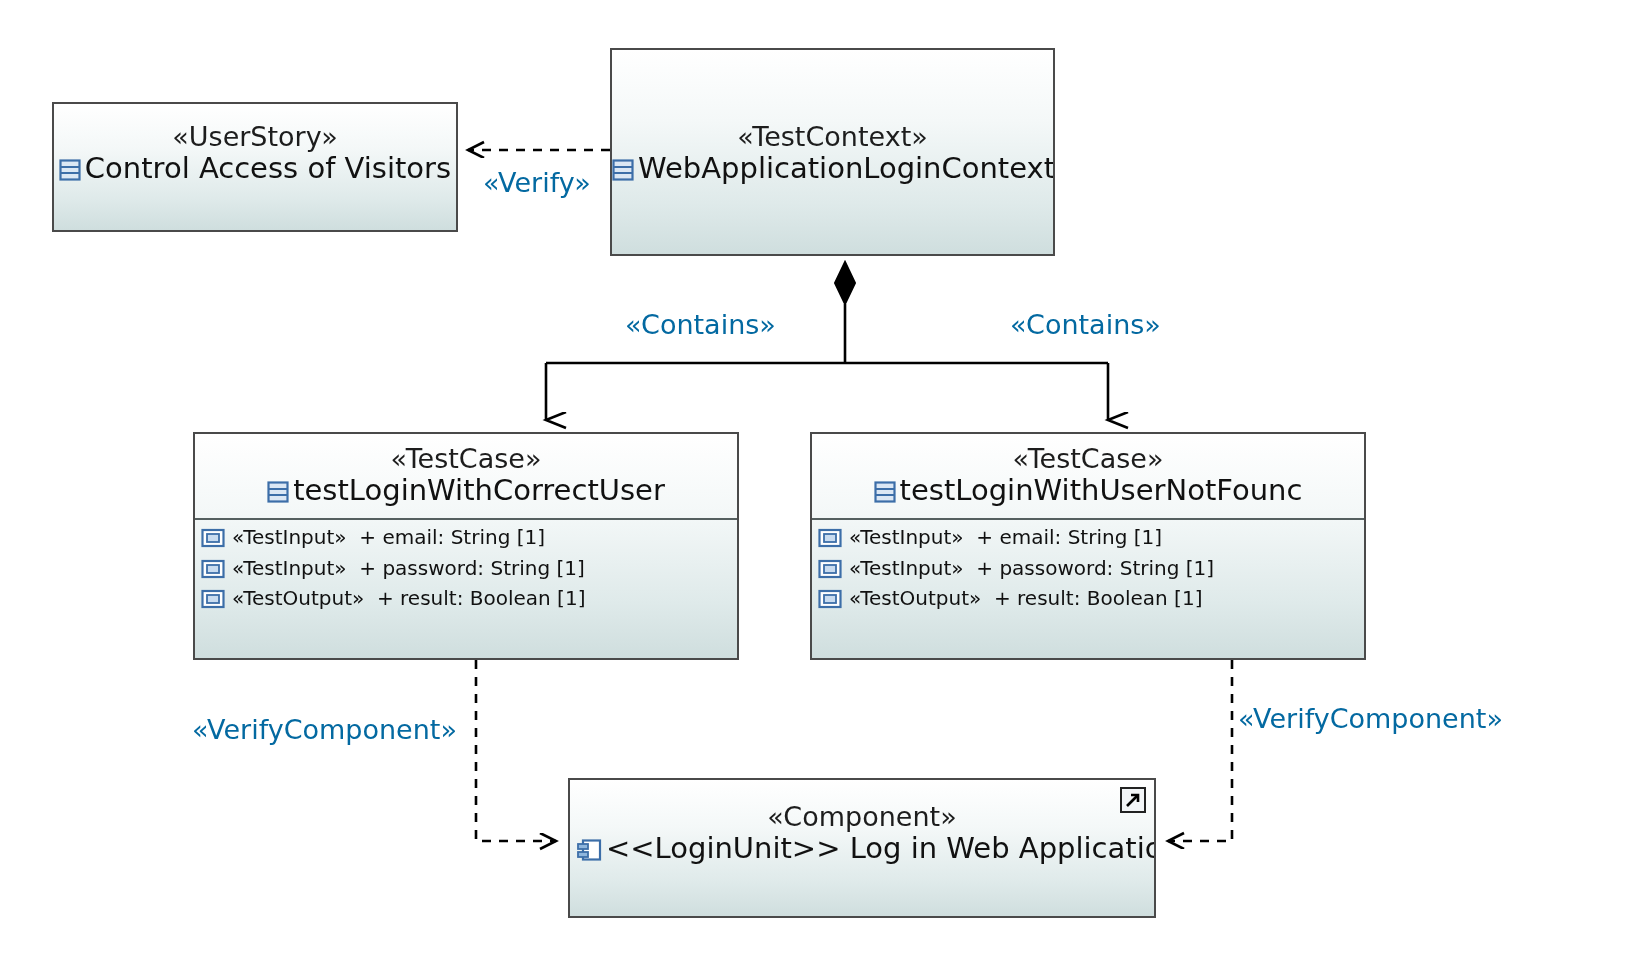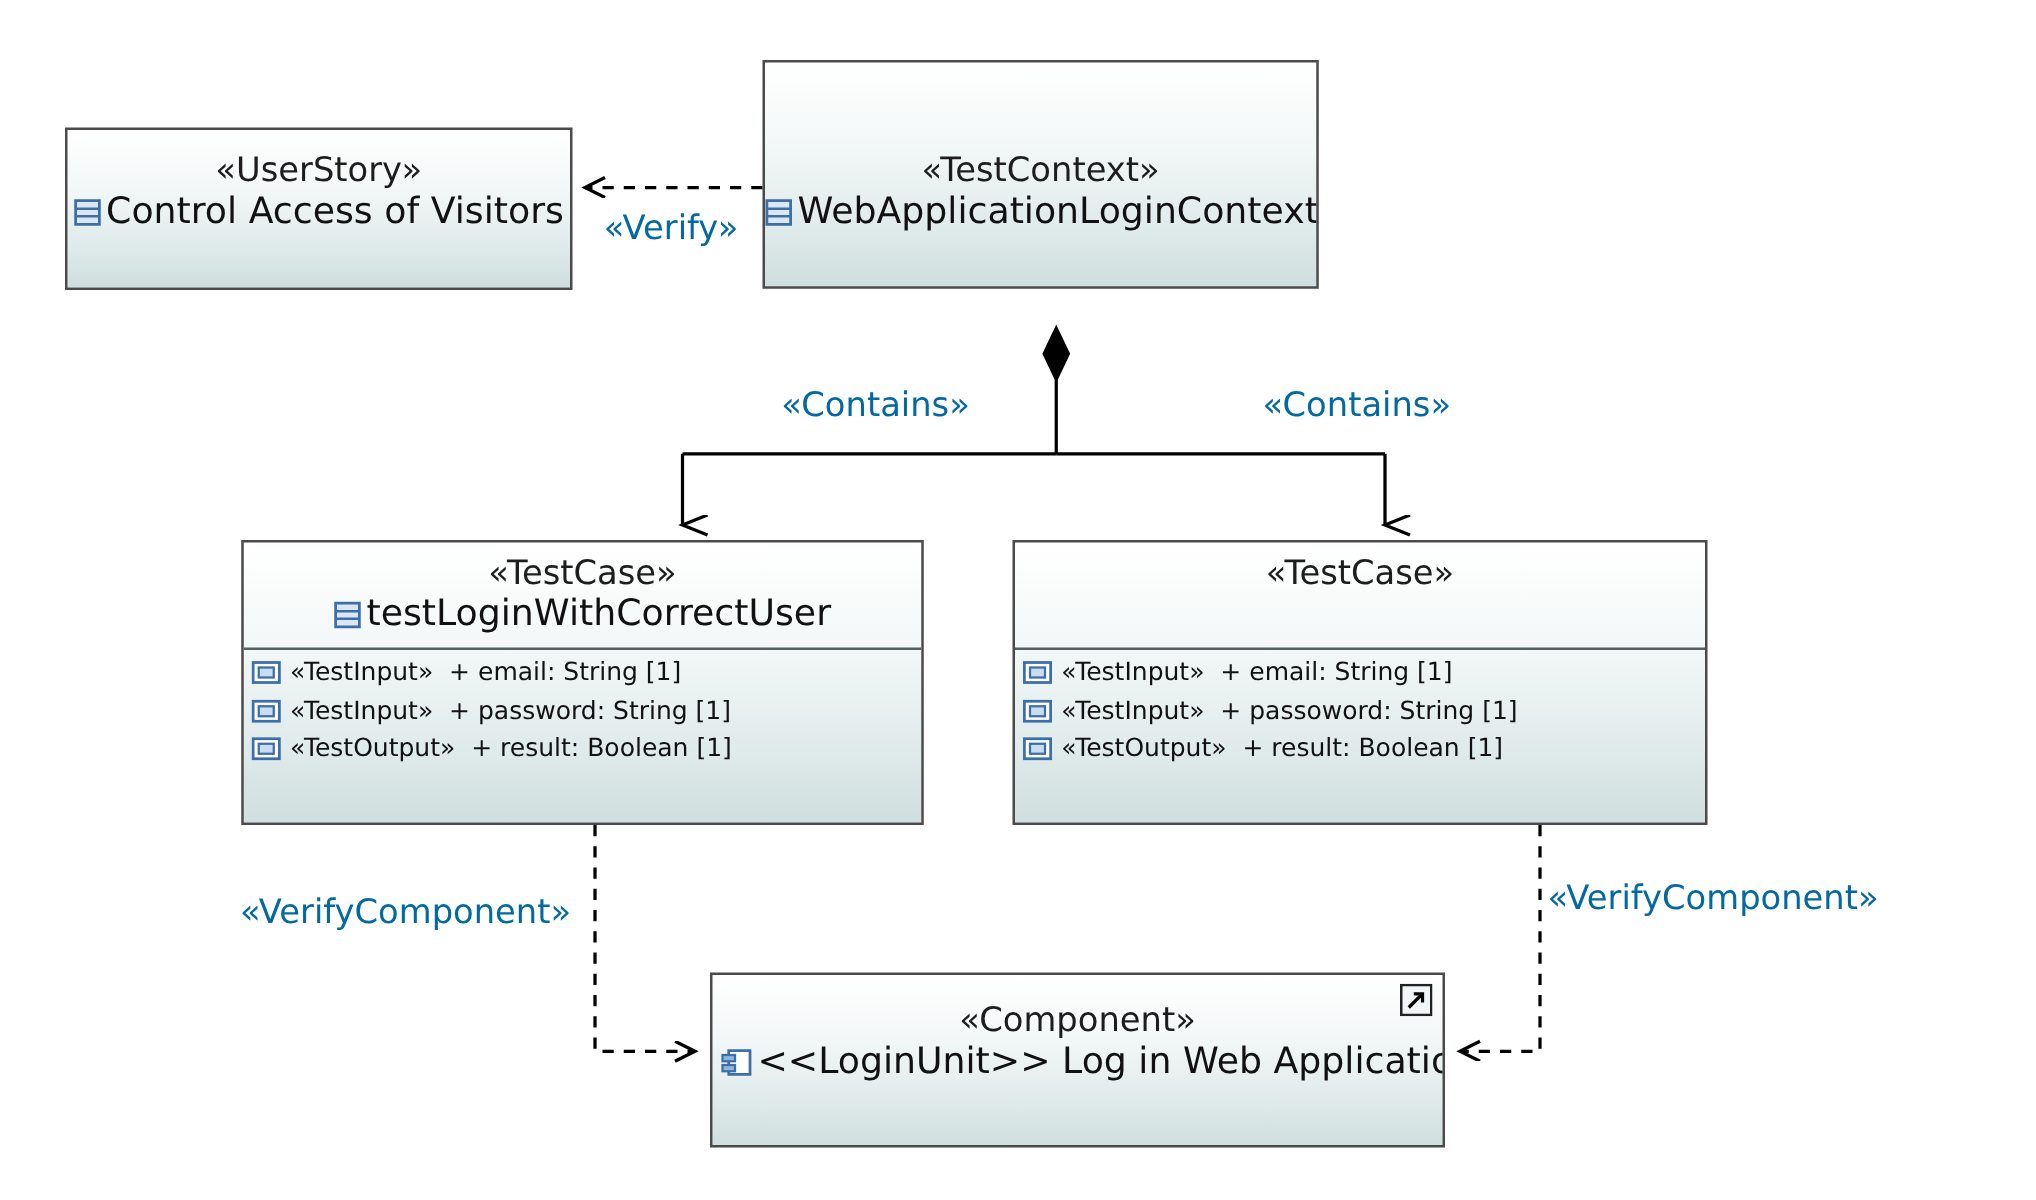--- a/index.html
+++ b/index.html
@@ -149,21 +149,21 @@
           <svg width="22" height="24" viewBox="0 0 22 24" xmlns="http://www.w3.org/2000/svg">
             <rect x="1.5" y="2.5" width="19" height="19" fill="#dbe7f4" stroke="#3c6ea8" stroke-width="2.2"></rect>
             <line x1="1.5" y1="9" x2="20.5" y2="9" stroke="#3c6ea8" stroke-width="2"></line>
             <line x1="1.5" y1="15" x2="20.5" y2="15" stroke="#3c6ea8" stroke-width="2"></line>
           </svg>
         </span><span>Control Access of Visitors</span>
       </span>
     </div>
   </div>
 
-  <div class="node" style="left:610px; top:48px; width:445px; height:183px;">
+  <div class="node" style="left:610px; top:48px; width:445px; height:208px;">
     <div class="hdr" style="padding-top:72px;">
       <span class="stereo">«TestContext»</span>
       <span class="namerow">
         <span class="ico">
           <svg width="22" height="24" viewBox="0 0 22 24" xmlns="http://www.w3.org/2000/svg">
             <rect x="1.5" y="2.5" width="19" height="19" fill="#dbe7f4" stroke="#3c6ea8" stroke-width="2.2"></rect>
             <line x1="1.5" y1="9" x2="20.5" y2="9" stroke="#3c6ea8" stroke-width="2"></line>
             <line x1="1.5" y1="15" x2="20.5" y2="15" stroke="#3c6ea8" stroke-width="2"></line>
           </svg>
         </span><span>WebApplicationLoginContext</span>
@@ -208,20 +208,29 @@
             <rect x="6" y="6" width="12" height="8" fill="#c9dcf0" stroke="#3c6ea8" stroke-width="1.8"></rect>
           </svg>
         </span><span>«TestOutput»</span>&nbsp;&nbsp;<span>+ result: Boolean [1]</span>
       </span>
     </div>
   </div>
 
   <div class="node" style="left:810px; top:432px; width:556px; height:228px;">
     <div class="hdr" style="padding-top:10px; height:84px;">
       <span class="stereo">«TestCase»</span>
+      <span class="namerow">
+        <span class="ico">
+          <svg width="22" height="24" viewBox="0 0 22 24" xmlns="http://www.w3.org/2000/svg">
+            <rect x="1.5" y="2.5" width="19" height="19" fill="#dbe7f4" stroke="#3c6ea8" stroke-width="2.2"></rect>
+            <line x1="1.5" y1="9" x2="20.5" y2="9" stroke="#3c6ea8" stroke-width="2"></line>
+            <line x1="1.5" y1="15" x2="20.5" y2="15" stroke="#3c6ea8" stroke-width="2"></line>
+          </svg>
+        </span><span>testLoginWithUserNotFounc</span>
+      </span>
     </div>
     <div class="divider attrs">
       <span class="attr">
         <span class="ico">
           <svg width="24" height="20" viewBox="0 0 24 20" xmlns="http://www.w3.org/2000/svg">
             <rect x="1.5" y="2" width="21" height="16" fill="#ffffff" stroke="#3c6ea8" stroke-width="2.2"></rect>
             <rect x="6" y="6" width="12" height="8" fill="#c9dcf0" stroke="#3c6ea8" stroke-width="1.8"></rect>
           </svg>
         </span><span>«TestInput»</span>&nbsp;&nbsp;<span>+ email: String [1]</span>
       </span>

